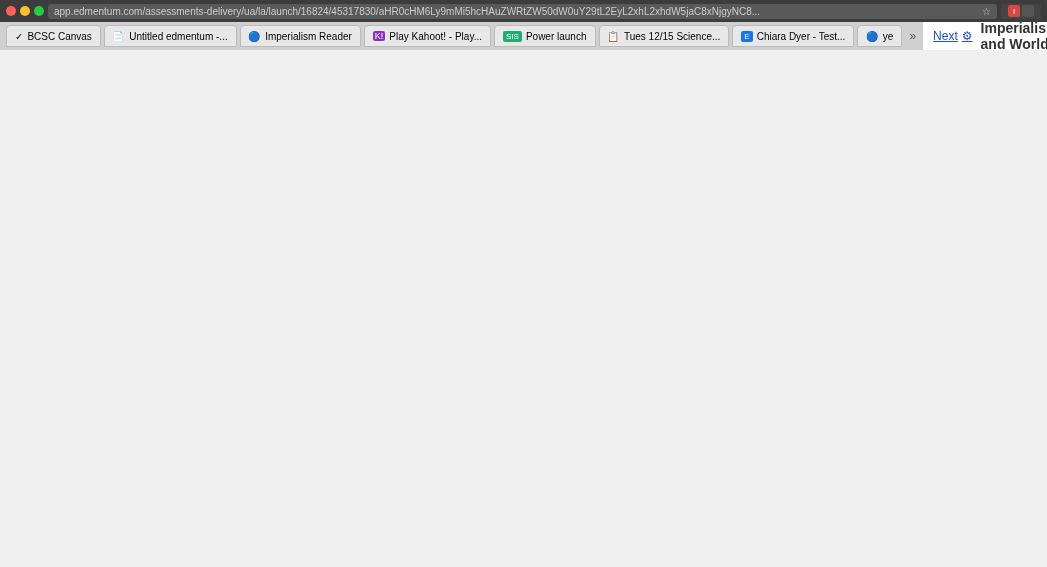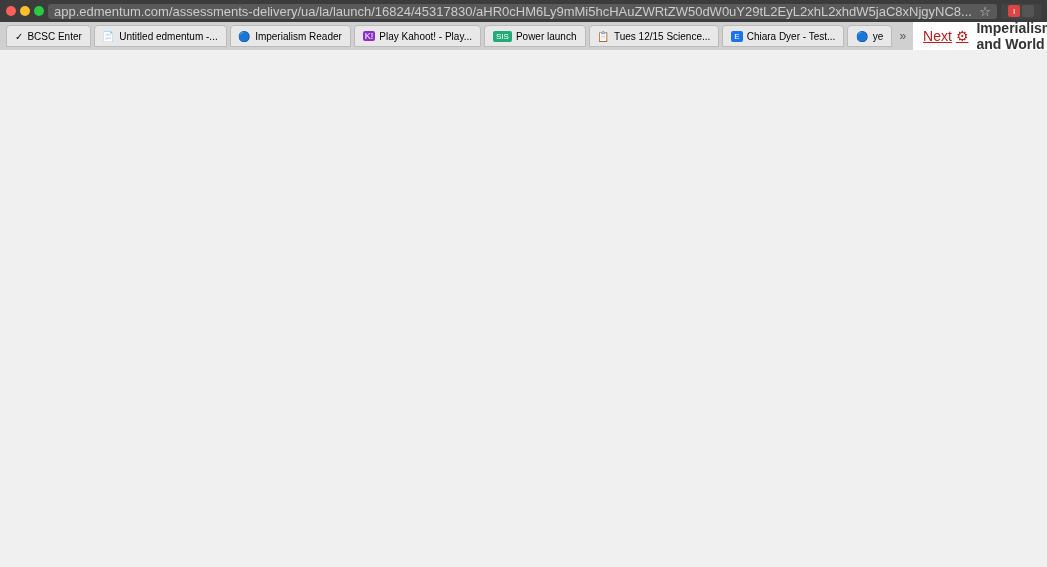--- a/index.html
+++ b/index.html
@@ -13,21 +13,21 @@
       align-items: center;
       padding: 0 6px;
       gap: 4px;
     }
     .browser-circle { width: 10px; height: 10px; border-radius: 50%; }
     .url-bar {
       flex: 1;
       background: #595959;
       height: 15px;
       border-radius: 3px;
-      font-size: 13px;
+      font-size: 10px;
       color: #ccc;
       display: flex;
       align-items: center;
       padding: 0 6px;
       overflow: hidden;
       white-space: nowrap;
     }
     .tabs-bar {
       background: #d0d0d0;
       height: 28px;
@@ -56,22 +56,22 @@
     .top-nav {
       background: #fff;
       height: 34px;
       display: flex;
       align-items: center;
       padding: 0 10px;
       border-bottom: 1px solid #ddd;
       gap: 8px;
     }
     .nav-next {
-      font-size: 14px;
-      color: #b91c1c;
+      font-size: 12px;
+      color: #1d4ed8;
       display: flex;
       align-items: center;
       gap: 4px;
       text-decoration: underline;
     }
     .nav-title {
       font-size: 14px;
       font-weight: bold;
       color: #333;
       flex: 1;
@@ -90,21 +90,21 @@
   </div>
   <div style="width:40px;height:15px;background:#444;border-radius:2px;display:flex;align-items:center;justify-content:center;gap:2px;">
     <div style="width:12px;height:12px;background:#d44;border-radius:2px;font-size:8px;color:#fff;display:flex;align-items:center;justify-content:center;">I</div>
     <div style="width:12px;height:12px;background:#555;border-radius:2px;"></div>
   </div>
 </div>
 
 <div class="tabs-bar">
   <div class="tab">
     <span class="tab-icon">✓</span>
-    <span>BCSC Enter</span>
+    <span>BCSC Canvas</span>
   </div>
   <div class="tab">
     <span class="tab-icon">📄</span>
     <span>Untitled edmentum -...</span>
   </div>
   <div class="tab">
     <span class="tab-icon">🔵</span>
     <span>Imperialism Reader</span>
   </div>
   <div class="tab">

